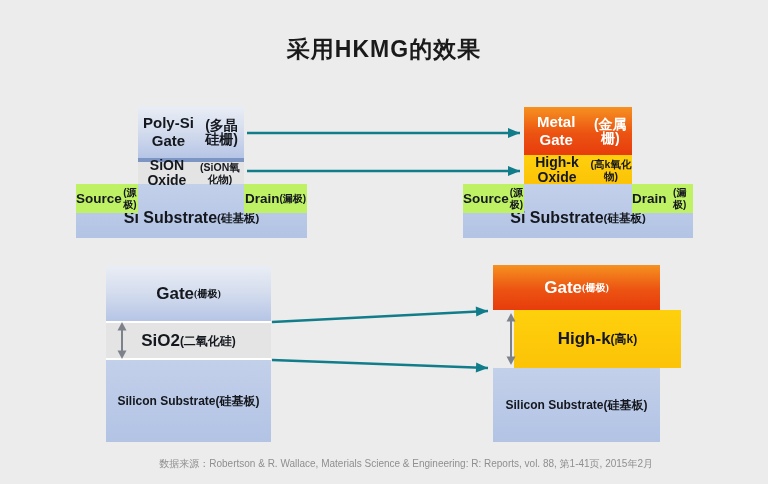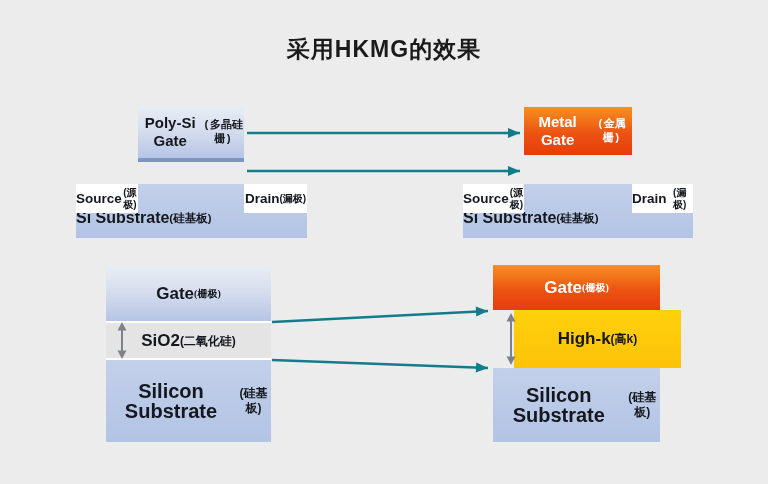--- a/index.html
+++ b/index.html
@@ -18,42 +18,42 @@
   .layer{
     position:absolute;display:flex;
     align-items:center;justify-content:center;text-align:center;
     box-sizing:border-box;
   }
   .en{font-weight:bold;color:#14171d;}
   .zh{font-weight:bold;color:#14171d;}
   .white-text .en,.white-text .zh{color:#ffffff;}
   
   .t-gate .en{font-size:15px;line-height:18px;}
-  .t-gate .zh{font-size:11px;line-height:14px;font-family:Liberation Mono, monospace;}
+  .t-gate .zh{font-size:14px;line-height:14px;}
   .t-oxide .en{font-size:14px;line-height:15px;}
   .t-oxide .zh{font-size:10.5px;line-height:12px;}
   .sd .en{font-size:13.5px;line-height:15px;}
   .sd .zh{font-size:10px;line-height:12px;}
-  .t-sub{justify-content:flex-start;padding-top:14px;}
+  .t-sub{justify-content:center;padding-top:14px;}
   .t-sub .en{font-size:16px;line-height:18px;}
   .t-sub .zh{font-size:11.5px;line-height:14px;}
   
   .b-gate .en{font-size:17px;line-height:20px;text-align:right;}
   .b-gate .zh{font-size:10px;line-height:15px;font-family:Liberation Serif, serif;}
   .b-ox .en{font-size:17px;line-height:18px;}
   .b-ox .zh{font-size:12px;line-height:14px;}
-  .b-sub .en{font-size:20px;line-height:20px;}
+  .b-sub .en{font-size:12px;line-height:20px;}
   .b-sub .zh{font-size:12px;line-height:15px;}
   
   .blue-gate{background:linear-gradient(180deg,#e9edf5 0%,#d6deee 45%,#b6c5e6 100%);}
   .orange-gate{background:linear-gradient(180deg,#f69120 0%,#ec5312 55%,#e73c0c 100%);}
   .yellow{background:linear-gradient(180deg,#fed00c 0%,#fcc307 100%);}
   .gray-ox{background:#e4e4e4;}
   .substrate{background:linear-gradient(180deg,#c3d0ea 0%,#b2c3e4 100%);}
-  .green{background:#ffffff;}
+  .green{background:#bef264;}
   .strip{position:absolute;background:#7d95c3;}
   .siO2-borders{border-top:2px solid #ffffff;border-bottom:2px solid #ffffff;}
   .annotation{
     position:absolute;left:293px;top:318px;width:190px;
     text-align:center;font-weight:bold;font-size:16px;line-height:24px;
     color:#147c8a;
   }
   .source-note{
     position:absolute;right:23px;top:457px;
     font-size:10px;color:#8f8f8f;white-space:nowrap;
@@ -77,36 +77,44 @@
   </div>
   <div class="layer green sd" style="left:244px;top:184px;width:63px;height:29px;">
     <div class="en">Drain</div>
     <div class="zh">(漏极)</div>
   </div>
   <div class="layer blue-gate t-gate" style="left:138px;top:106px;width:106px;height:52px;">
     <div class="en">Poly-Si Gate</div>
     <div class="zh">(多晶硅栅)</div>
   </div>
   <div class="strip" style="left:138px;top:158px;width:106px;height:4px;"></div>
+  <div class="layer gray-ox t-oxide" style="left:138px;top:162px;width:106px;height:22px;">
+    <div class="en">SiON Oxide</div>
+    <div class="zh">(SiON氧化物)</div>
+  </div>
 
   <div class="layer substrate t-sub" style="left:463px;top:184px;width:230px;height:54px;">
     <div class="en">Si Substrate</div>
     <div class="zh">(硅基板)</div>
   </div>
   <div class="layer green sd" style="left:463px;top:184px;width:61px;height:29px;">
     <div class="en">Source</div>
     <div class="zh">(源极)</div>
   </div>
   <div class="layer green sd" style="left:632px;top:184px;width:61px;height:29px;">
     <div class="en">Drain</div>
     <div class="zh">(漏极)</div>
   </div>
   <div class="layer orange-gate t-gate white-text" style="left:524px;top:107px;width:108px;height:48px;">
     <div class="en">Metal Gate</div>
     <div class="zh">(金属栅)</div>
+  </div>
+  <div class="layer yellow t-oxide" style="left:524px;top:155px;width:108px;height:29px;">
+    <div class="en">High-k Oxide</div>
+    <div class="zh">(高k氧化物)</div>
   </div>
 
   <div class="layer blue-gate b-gate" style="left:106px;top:266px;width:165px;height:55px;">
     <div class="en">Gate</div>
     <div class="zh">(栅极)</div>
   </div>
   <div class="layer gray-ox b-ox siO2-borders" style="left:106px;top:321px;width:165px;height:39px;">
     <div class="en">SiO2</div>
     <div class="zh">(二氧化硅)</div>
   </div>
@@ -147,14 +155,15 @@
       <polygon points="122,322 117.5,330.5 126.5,330.5" stroke="none"></polygon>
       <polygon points="122,359 117.5,350.5 126.5,350.5" stroke="none"></polygon>
     </g>
     <g stroke="#7d828a" fill="#7d828a">
       <line x1="511" y1="320" x2="511" y2="358" stroke-width="2"></line>
       <polygon points="511,313 506.5,321.5 515.5,321.5" stroke="none"></polygon>
       <polygon points="511,365 506.5,356.5 515.5,356.5" stroke="none"></polygon>
     </g>
   </svg>
 
+  <div class="source-note">数据来源：Robertson &amp; R. Wallace, Materials Science &amp; Engineering: R: Reports, vol. 88, 第1-41页, 2015年2月</div>
 
 </div>
 
 </body></html>

